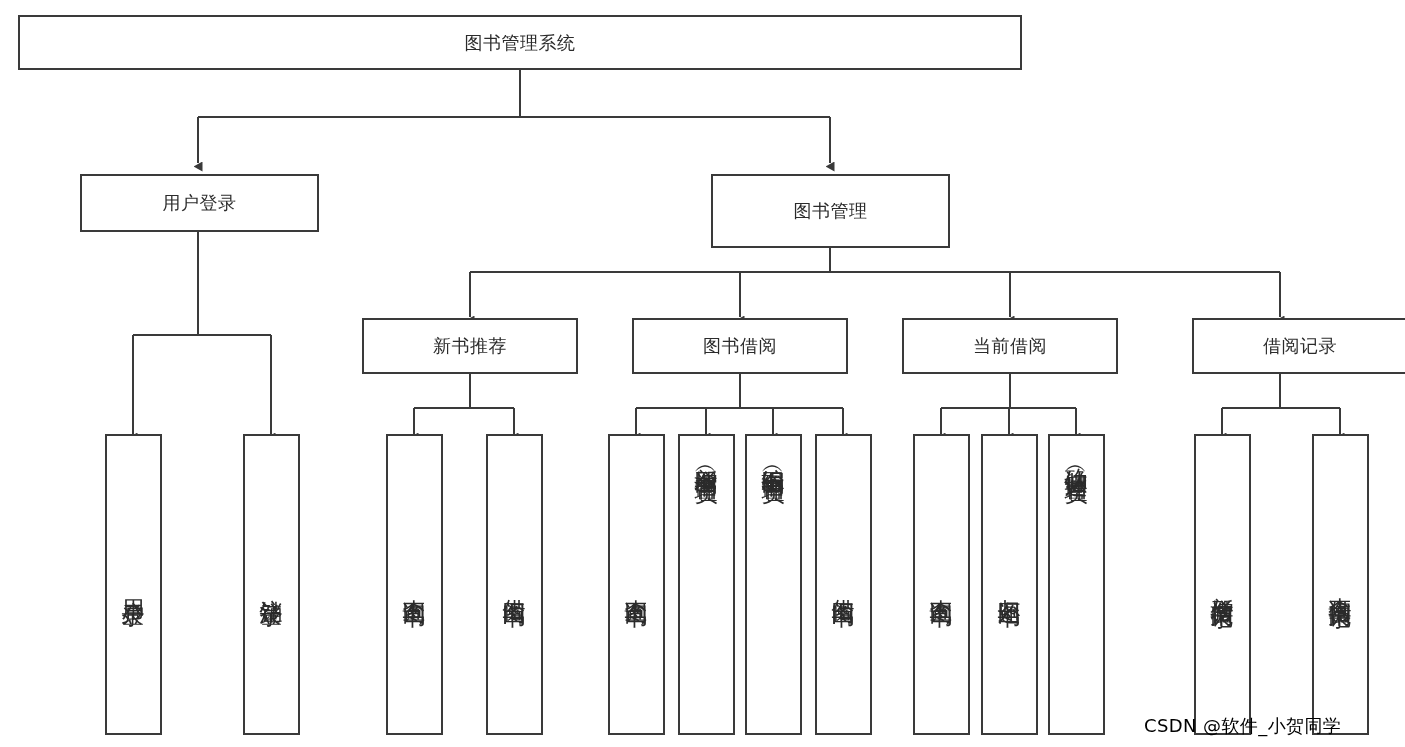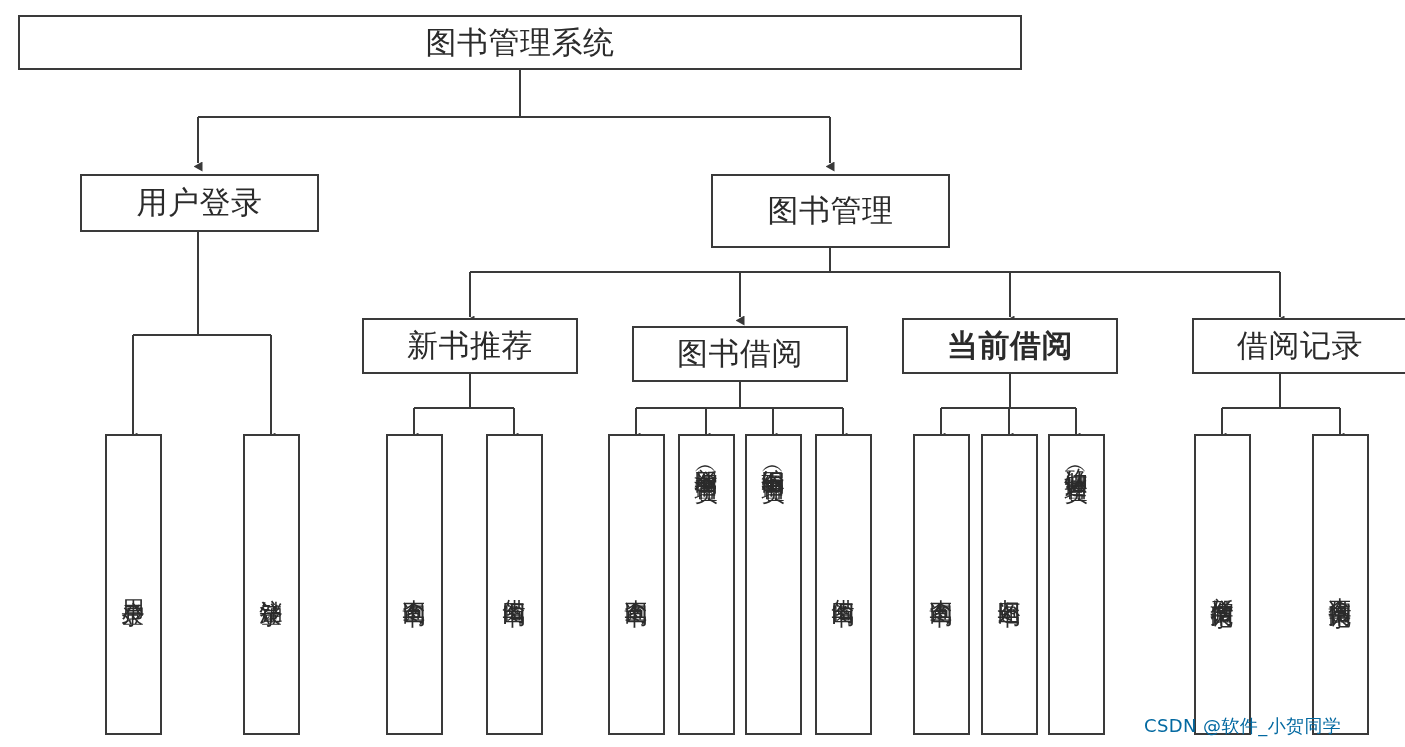--- a/index.html
+++ b/index.html
@@ -31,21 +31,21 @@
     position: absolute;
     box-sizing: border-box;
     border: 2.5px solid #3a3a3a;
     background: #ffffff;
     display: flex;
     align-items: center;
     justify-content: center;
     color: #2b2b2b;
   }
   .node.horiz {
-    font-size: 31px;
+    font-size: 18px;
     letter-spacing: 0.5px;
     line-height: 1.2;
   }
   .node.vert {
     align-items: flex-start;
     justify-content: center;
     padding-top: 14px;
   }
   .node.vert .vtext {
     writing-mode: vertical-rl;
@@ -58,21 +58,21 @@
   }
   .node.vert.centered {
     align-items: center;
     padding-top: 0;
   }
   .watermark {
     position: absolute;
     left: 1144px;
     top: 714px;
     font-size: 18px;
-    color: #0369a1;
+    color: #000000;
     letter-spacing: 0.4px;
     white-space: nowrap;
     font-family: "DejaVu Sans", "Liberation Sans", sans-serif;
   }
 </style>
 </head>
 <body>
 
 <div id="diagram">
 
@@ -133,24 +133,24 @@
   <div class="node horiz" style="left:80px; top:174px; width:239px; height:58px;">
     <span>用户登录</span>
   </div>
   <div class="node horiz" style="left:711px; top:174px; width:239px; height:74px;">
     <span>图书管理</span>
   </div>
 
   <div class="node horiz" style="left:362px; top:318px; width:216px; height:56px;align-items:center;">
     <span>新书推荐</span>
   </div>
-  <div class="node horiz" style="left:632px; top:318px; width:216px; height:56px;margin-top:8px;">
+  <div class="node horiz" style="left:632px; top:318px; width:216px; height:56px;">
     <span>图书借阅</span>
   </div>
-  <div class="node horiz" style="left:902px; top:318px; width:216px; height:56px;font-weight:bold;">
+  <div class="node horiz" style="left:902px; top:318px; width:216px; height:56px;">
     <span>当前借阅</span>
   </div>
   <div class="node horiz" style="left:1192px; top:318px; width:216px; height:56px;">
     <span>借阅记录</span>
   </div>
 
   <div class="node vert centered" style="left:105px; top:434px; width:57px; height:301px;">
     <span class="vtext">用户登录</span>
   </div>
   <div class="node vert centered" style="left:243px; top:434px; width:57px; height:301px;">

